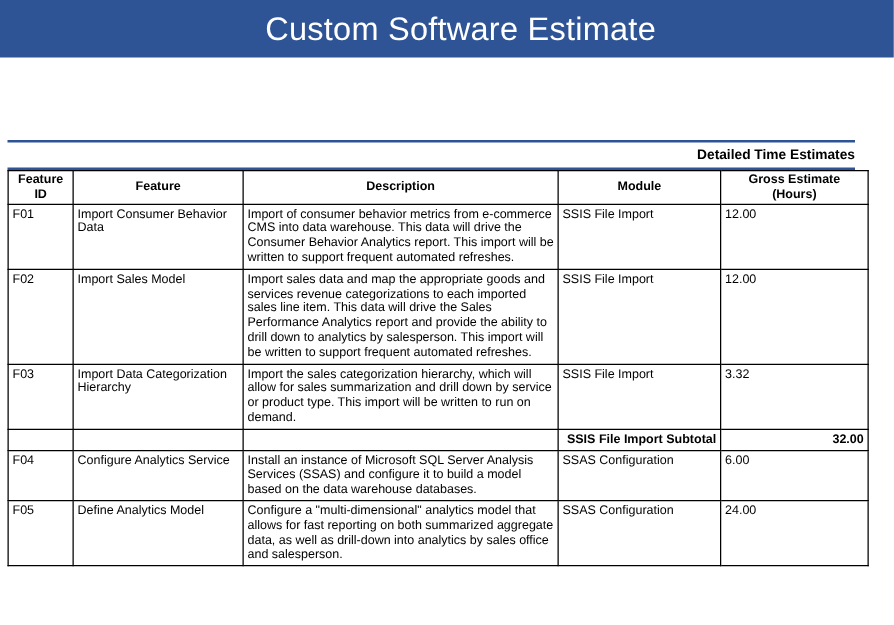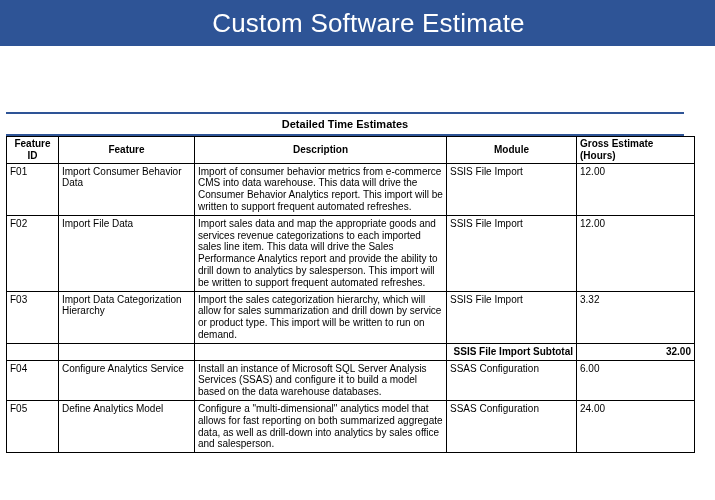--- a/index.html
+++ b/index.html
@@ -45,21 +45,21 @@
   
   .section-wrap {
     position: absolute;
     left: 6px;
     top: 112px;
     width: 678px;
   }
   .section-title {
     border-top: 2px solid #2e5496;
     border-bottom: 2px solid #2e5496;
-    text-align: center;
+    text-align: right;
     font-weight: bold;
     font-size: 11px;
     padding: 4px 0 4px 0;
     background: #ffffff;
   }
   .subsection-title {
     text-align: center;
     font-weight: bold;
     font-size: 11px;
     padding: 6px 0 5px 0;
@@ -84,21 +84,21 @@
     font-size: 10px;
     background: #ffffff;
     vertical-align: middle;
     height: 13px;
     padding: 1px 3px;
   }
   .col-id      { width: 52px; }
   .col-feature { width: 136px; }
   .col-desc    { width: 252px; }
   .col-module  { width: 130px; }
-  .col-hours   { width: 118px; text-align: left; }
+  .col-hours   { width: 118px; text-align: center; }
 
   td.c-id      { vertical-align: bottom; }
   td.c-feature { vertical-align: middle; margin-top: 30px; }
   td.c-desc    { vertical-align: top; }
   td.c-module  { vertical-align: bottom; }
   td.c-hours   { vertical-align: bottom; }
 
   tr.subtotal td {
     font-weight: bold;
     vertical-align: bottom;
@@ -140,21 +140,21 @@
       <tbody>
         <tr>
           <td class="c-id">F01</td>
           <td class="c-feature">Import Consumer Behavior Data</td>
           <td class="c-desc">Import of consumer behavior metrics from e-commerce CMS into data warehouse. This data will drive the Consumer Behavior Analytics report. This import will be written to support frequent automated refreshes.</td>
           <td class="c-module">SSIS File Import</td>
           <td class="c-hours">12.00</td>
         </tr>
         <tr>
           <td class="c-id">F02</td>
-          <td class="c-feature">Import File Data</td>
+          <td class="c-feature">Import Sales Model</td>
           <td class="c-desc">Import sales data and map the appropriate goods and services revenue categorizations to each imported sales line item. This data will drive the Sales Performance Analytics report and provide the ability to drill down to analytics by salesperson. This import will be written to support frequent automated refreshes.</td>
           <td class="c-module">SSIS File Import</td>
           <td class="c-hours">12.00</td>
         </tr>
         <tr>
           <td class="c-id">F03</td>
           <td class="c-feature">Import Data Categorization Hierarchy</td>
           <td class="c-desc">Import the sales categorization hierarchy, which will allow for sales summarization and drill down by service or product type. This import will be written to run on demand.</td>
           <td class="c-module">SSIS File Import</td>
           <td class="c-hours">3.32</td>

